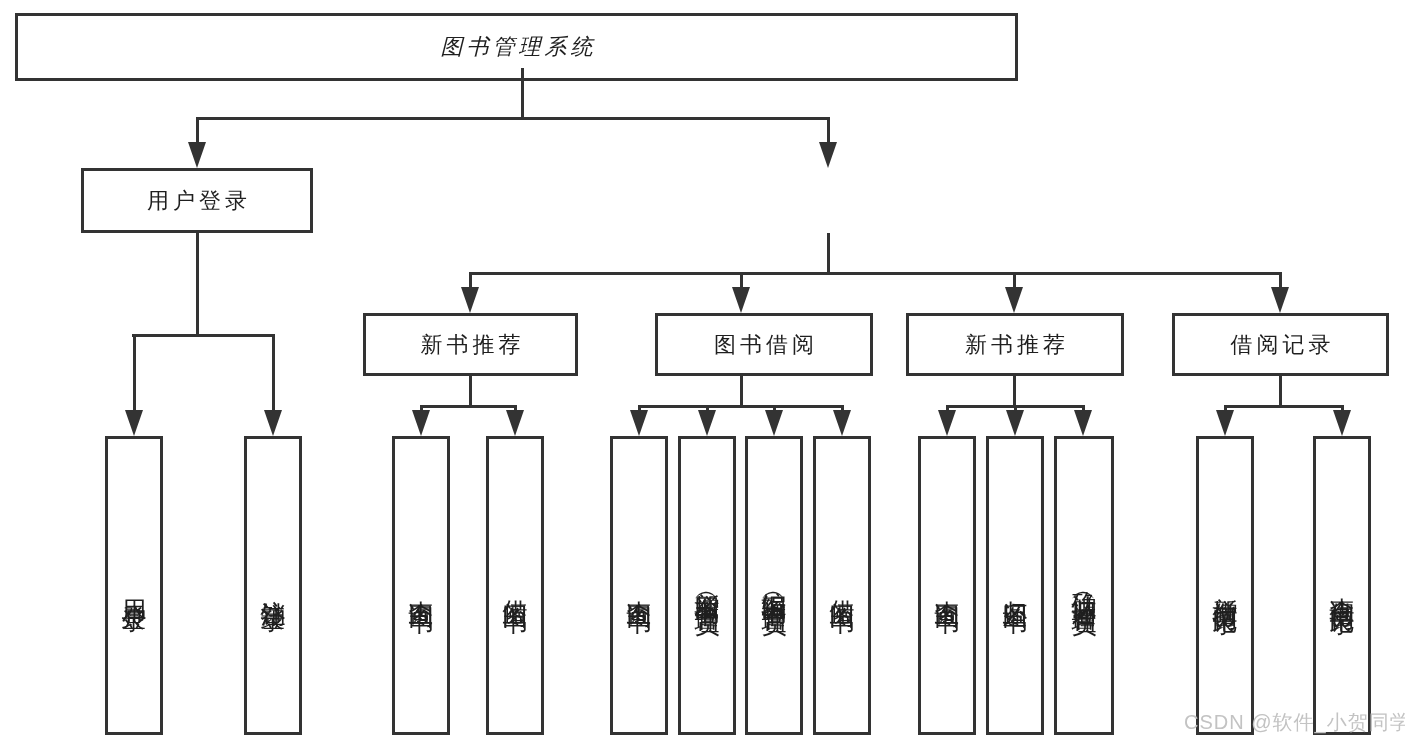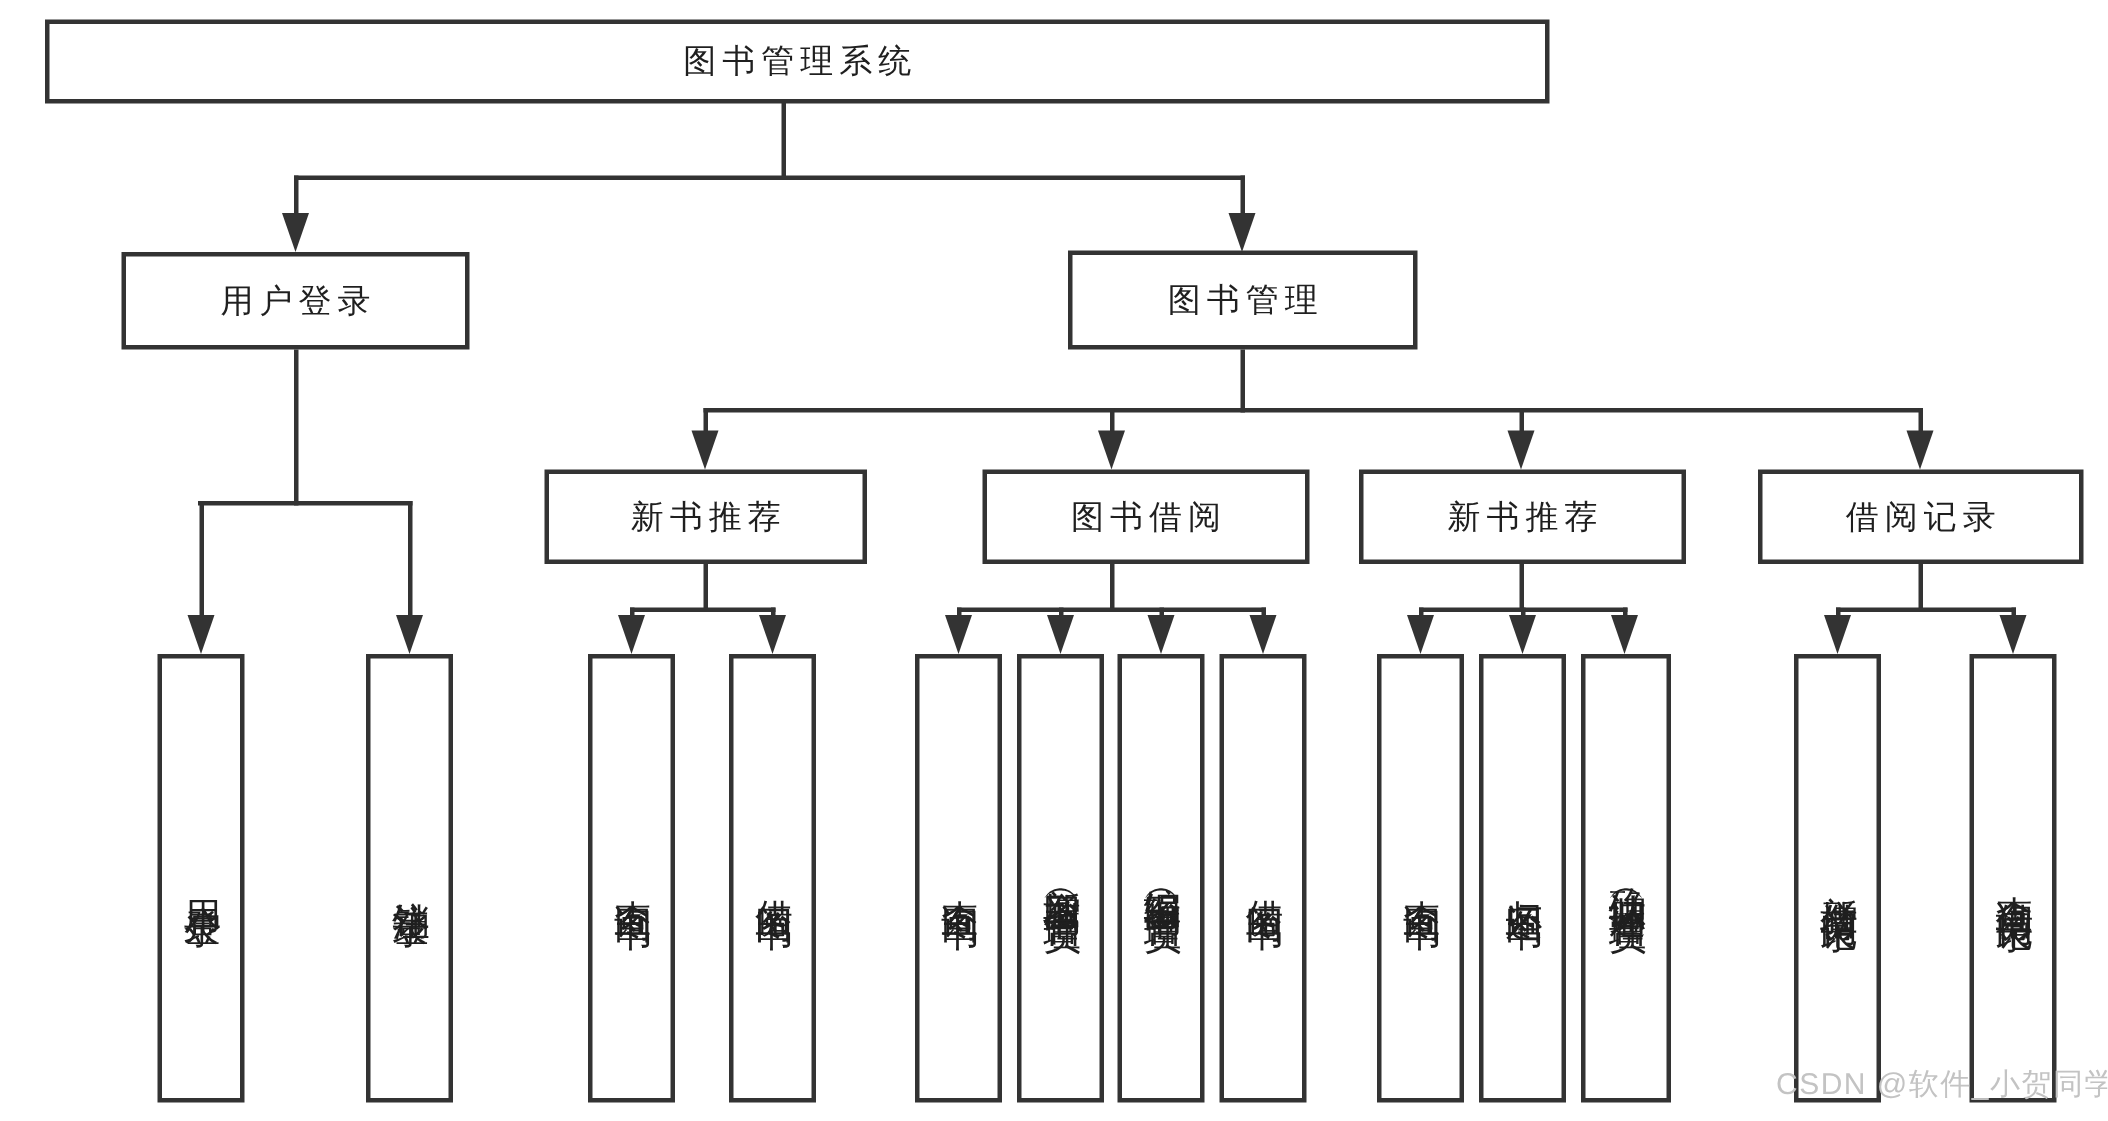--- a/index.html
+++ b/index.html
@@ -66,31 +66,28 @@
     color: #c3c3c3;
     white-space: nowrap;
     z-index: 5;
   }
 </style>
 </head>
 <body>
 
 <div class="canvas">
 
-  <div class="hbox" style="left:30px; top:13px; width:1003px; height:56px;">
+  <div class="hbox" style="left:15px; top:13px; width:1003px; height:68px;font-style:italic;">
     <span>图书管理系统</span>
   </div>
 
   <div class="hbox" style="left:81px; top:168px; width:232px; height:65px;">
     <span>用户登录</span>
   </div>
 
-  <div class="hbox" style="left:712px; top:167px; width:233px; height:66px;">
-    <span>图书管理</span>
-  </div>
 
   <div class="hbox" style="left:363px; top:313px; width:215px; height:63px;">
     <span>新书推荐</span>
   </div>
 
   <div class="hbox" style="left:633px; top:313px; width:218px; height:63px;margin-left:22px;">
     <span>图书借阅</span>
   </div>
 
   <div class="hbox" style="left:906px; top:313px; width:218px; height:63px;">

